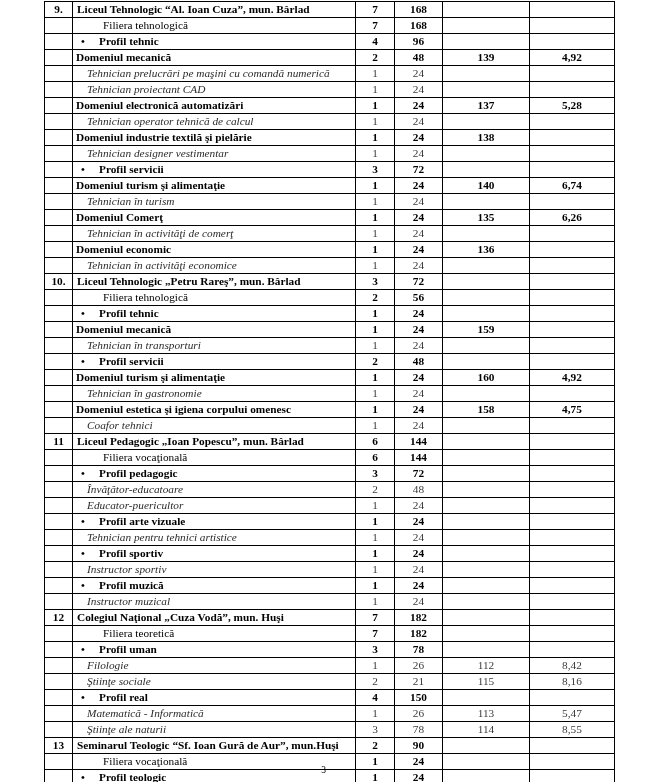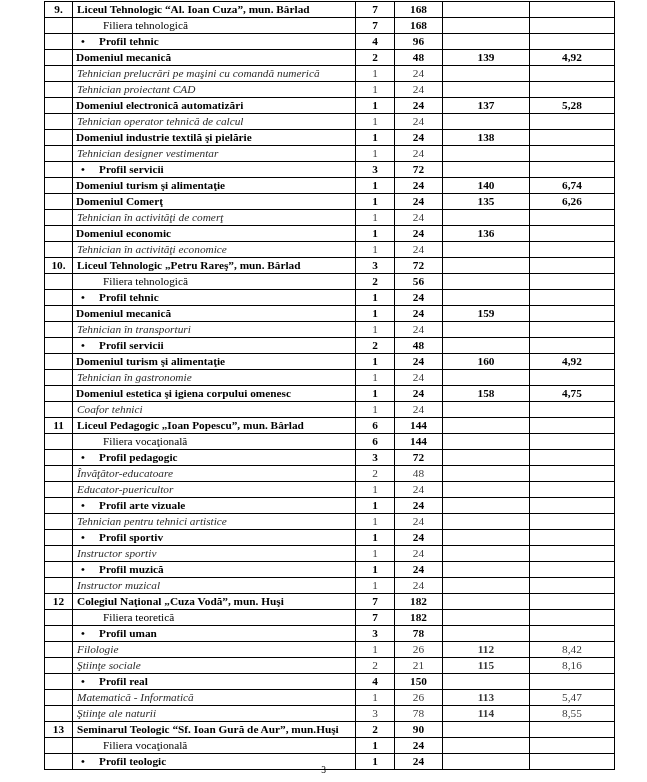--- a/index.html
+++ b/index.html
@@ -72,24 +72,24 @@
     position: absolute;
     left: 8px;
     top: 0;
     font-size: 11px;
     line-height: 15px;
   }
 
   .lvl-domeniu .name { font-weight: bold; }
   .lvl-domeniu .num  { font-weight: bold; }
 
-  .lvl-calif .name { font-style: italic; padding-left: 4px; color: #2b2b2b; }
+  .lvl-calif .name { font-style: italic; padding-left: 14px; color: #2b2b2b; }
   .lvl-calif .num  { font-style: normal; color: #3a3a3a; }
 
-  .bold-cell { font-weight: bold; }
+  .bold-cell { font-weight: normal; }
 
   #page-number {
     position: absolute;
     left: 0;
     top: 765px;
     width: 647px;
     text-align: center;
     font-size: 9.5px;
     font-family: "Liberation Serif", "DejaVu Serif", serif;
     color: #000;
@@ -199,20 +199,28 @@
           <td class="num"></td>
         </tr>
         <tr class="lvl-domeniu">
           <td class="idx"></td>
           <td class="name">Domeniul turism şi alimentaţie</td>
           <td class="num">1</td>
           <td class="num">24</td>
           <td class="num bold-cell">140</td>
           <td class="num">6,74</td>
         </tr>
+        <tr class="lvl-calif">
+          <td class="idx"></td>
+          <td class="name">Tehnician în turism</td>
+          <td class="num">1</td>
+          <td class="num">24</td>
+          <td class="num bold-cell"></td>
+          <td class="num"></td>
+        </tr>
         <tr class="lvl-domeniu">
           <td class="idx"></td>
           <td class="name">Domeniul Comerţ</td>
           <td class="num">1</td>
           <td class="num">24</td>
           <td class="num bold-cell">135</td>
           <td class="num">6,26</td>
         </tr>
         <tr class="lvl-calif">
           <td class="idx"></td>

